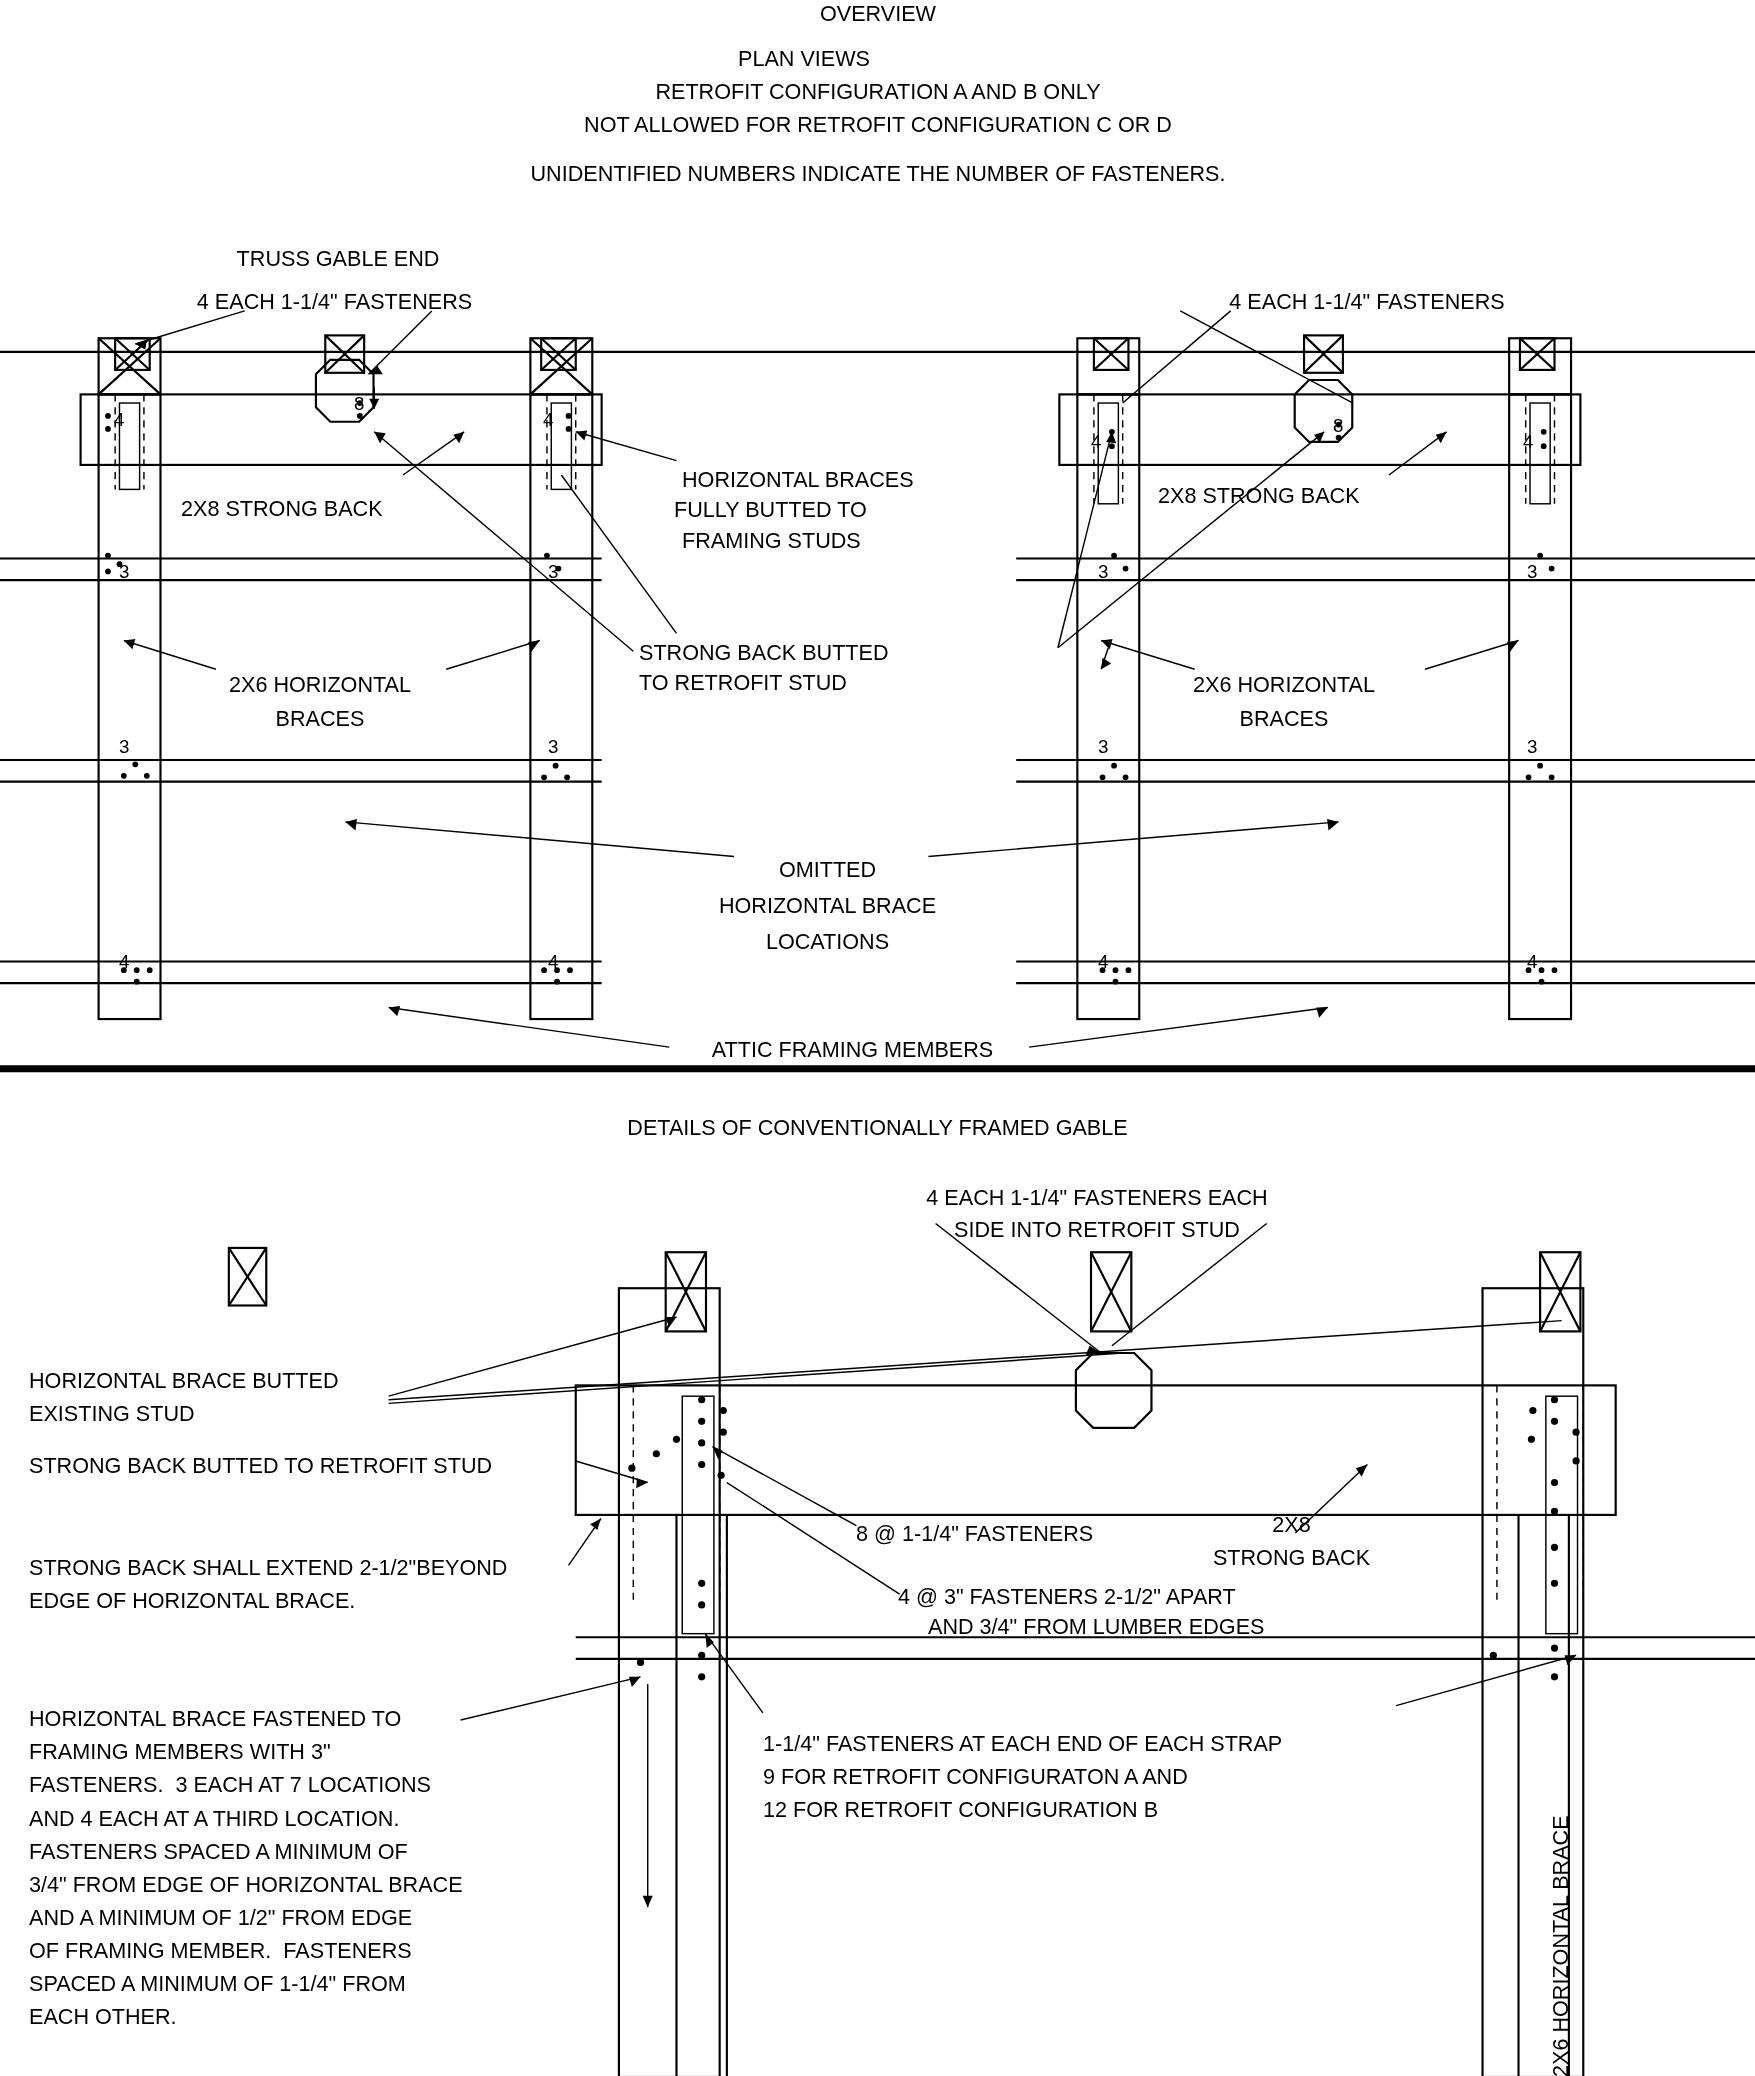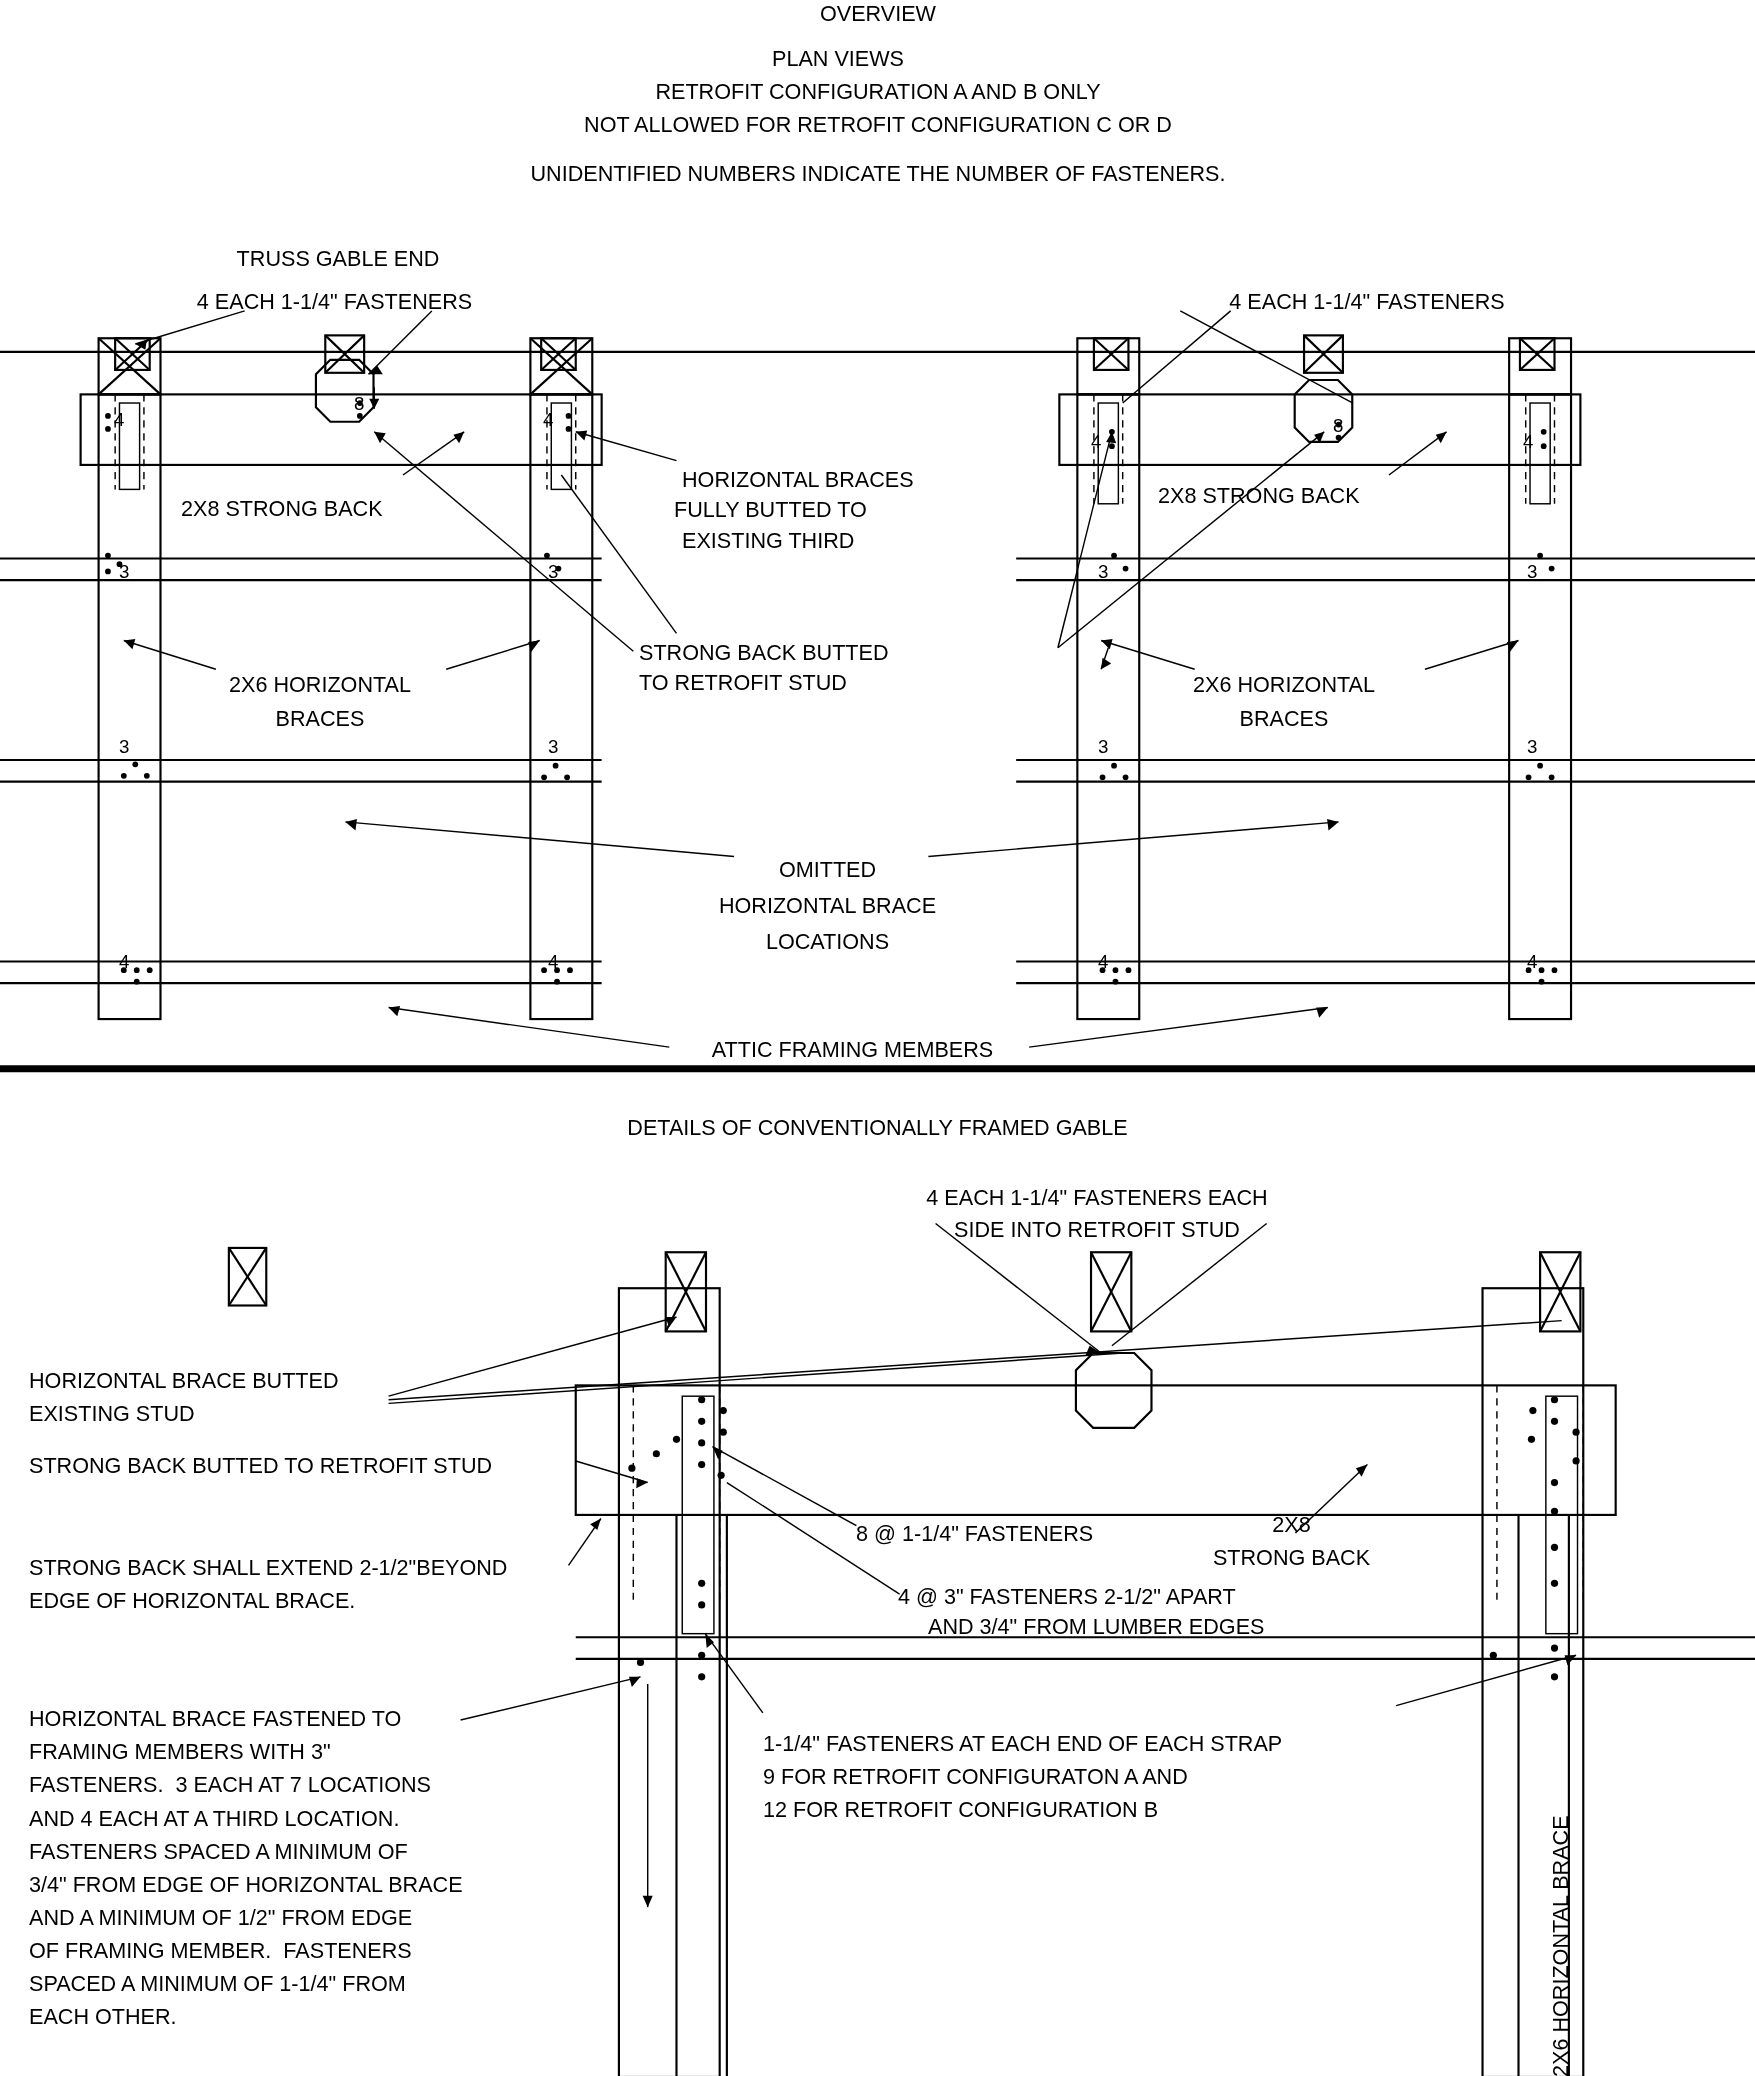--- a/index.html
+++ b/index.html
@@ -303,33 +303,33 @@
       <polygon points="980,2270 992,2282 982,2290" fill="#000" stroke="none"></polygon>
 
       <line x1="640" y1="2390" x2="890" y2="2330" stroke-width="2"></line>
       <polygon points="890,2330 874,2330 878,2344" fill="#000" stroke="none"></polygon>
       <line x1="900" y1="2340" x2="900" y2="2650" stroke-width="2"></line>
       <polygon points="900,2650 893,2634 907,2634" fill="#000" stroke="none"></polygon>
     </g>
   </svg>
 
   <div class="txt t30 c" style="left:0;top:0;width:1756px;">OVERVIEW</div>
-  <div class="txt t30 c" style="left:0;top:45px;width:1608px;padding-left:34px;">PLAN VIEWS</div>
+  <div class="txt t30 c" style="left:0;top:45px;width:1608px;">PLAN VIEWS</div>
   <div class="txt t30 c" style="left:0;top:78px;width:1756px;">RETROFIT CONFIGURATION A AND B ONLY</div>
   <div class="txt t30 c" style="left:0;top:111px;width:1756px;">NOT ALLOWED FOR RETROFIT CONFIGURATION C OR D</div>
   <div class="txt t30 c" style="left:0;top:160px;width:1756px;">UNIDENTIFIED NUMBERS INDICATE THE NUMBER OF FASTENERS.</div>
 
   <div class="txt t30 c" style="left:86px;top:245px;width:504px;">TRUSS GABLE END</div>
   <div class="txt t30 c" style="left:79px;top:288px;width:511px;">4 EACH 1-1/4" FASTENERS</div>
 
   <div class="txt t30 l" style="left:181px;top:495px;">2X8 STRONG BACK</div>
 
   <div class="txt t30 l" style="left:682px;top:466px;">HORIZONTAL BRACES</div>
   <div class="txt t30 l" style="left:674px;top:496px;text-align:right;">FULLY BUTTED TO</div>
-  <div class="txt t30 l" style="left:682px;top:527px;">EXISTING THIRD</div>
+  <div class="txt t30 l" style="left:682px;top:527px;">FRAMING STUDS</div>
 
   <div class="txt t30 l" style="left:639px;top:639px;">STRONG BACK BUTTED</div>
   <div class="txt t30 l" style="left:639px;top:669px;">TO RETROFIT STUD</div>
 
   <div class="txt t30 c" style="left:187px;top:671px;width:266px;">2X6 HORIZONTAL</div>
   <div class="txt t30 c" style="left:187px;top:705px;width:266px;">BRACES</div>
 
   <div class="txt num" style="left:114px;top:408px;">4</div>
   <div class="txt num" style="left:354px;top:392px;">8</div>
   <div class="txt num" style="left:543px;top:408px;">4</div>

